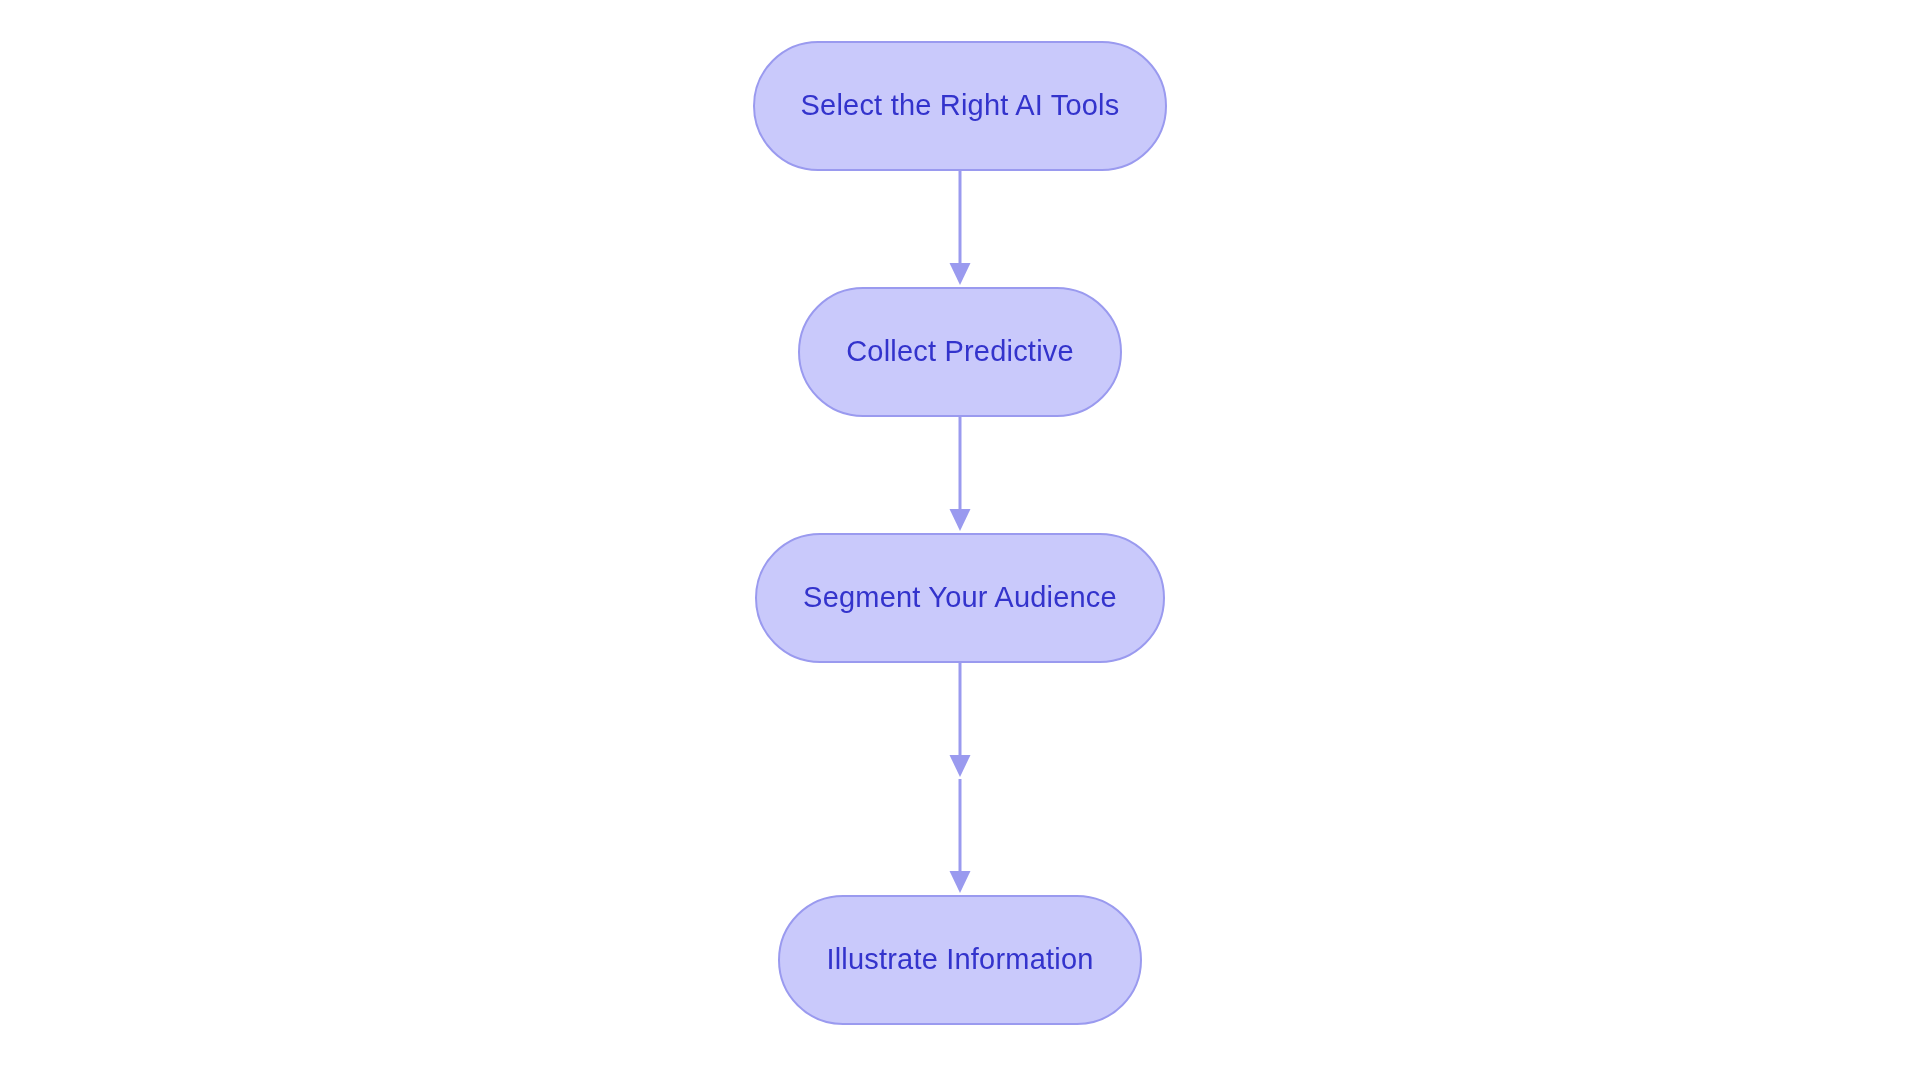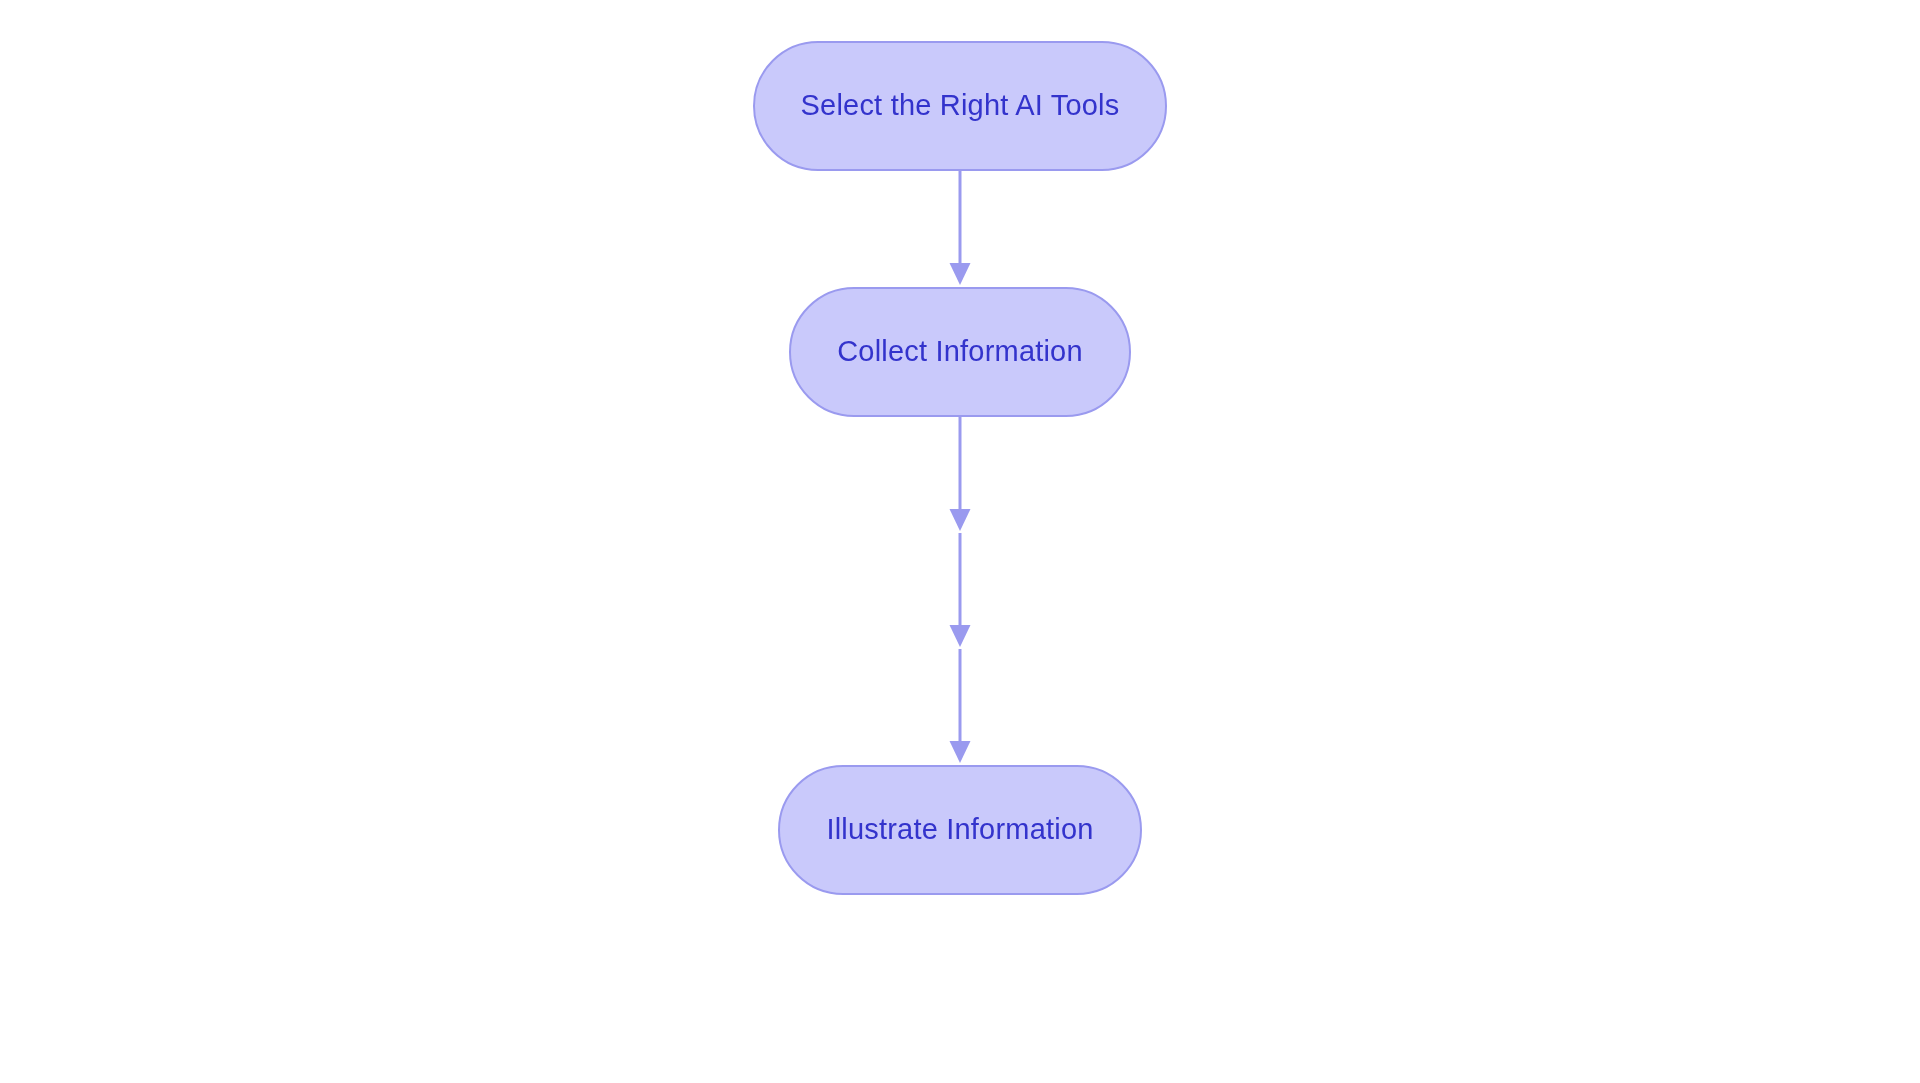--- a/index.html
+++ b/index.html
@@ -94,30 +94,33 @@
     </div>
 
     <div class="flow-arrow">
       <svg viewBox="0 0 24 116" xmlns="http://www.w3.org/2000/svg">
         <line x1="12" y1="0" x2="12" y2="96" stroke="#9a9aef" stroke-width="3"></line>
         <polygon points="12,114 1.5,92 22.5,92" fill="#9a9aef"></polygon>
       </svg>
     </div>
 
     <div class="flow-node">
-      <span class="flow-node-label">Collect Information</span>
+      <span class="flow-node-label">Collect Predictive</span>
     </div>
 
     <div class="flow-arrow">
       <svg viewBox="0 0 24 116" xmlns="http://www.w3.org/2000/svg">
         <line x1="12" y1="0" x2="12" y2="96" stroke="#9a9aef" stroke-width="3"></line>
         <polygon points="12,114 1.5,92 22.5,92" fill="#9a9aef"></polygon>
       </svg>
     </div>
 
+    <div class="flow-node">
+      <span class="flow-node-label">Segment Your Audience</span>
+    </div>
 
     <div class="flow-arrow">
       <svg viewBox="0 0 24 116" xmlns="http://www.w3.org/2000/svg">
         <line x1="12" y1="0" x2="12" y2="96" stroke="#9a9aef" stroke-width="3"></line>
         <polygon points="12,114 1.5,92 22.5,92" fill="#9a9aef"></polygon>
       </svg>
     </div>
 
 
     <div class="flow-arrow">

